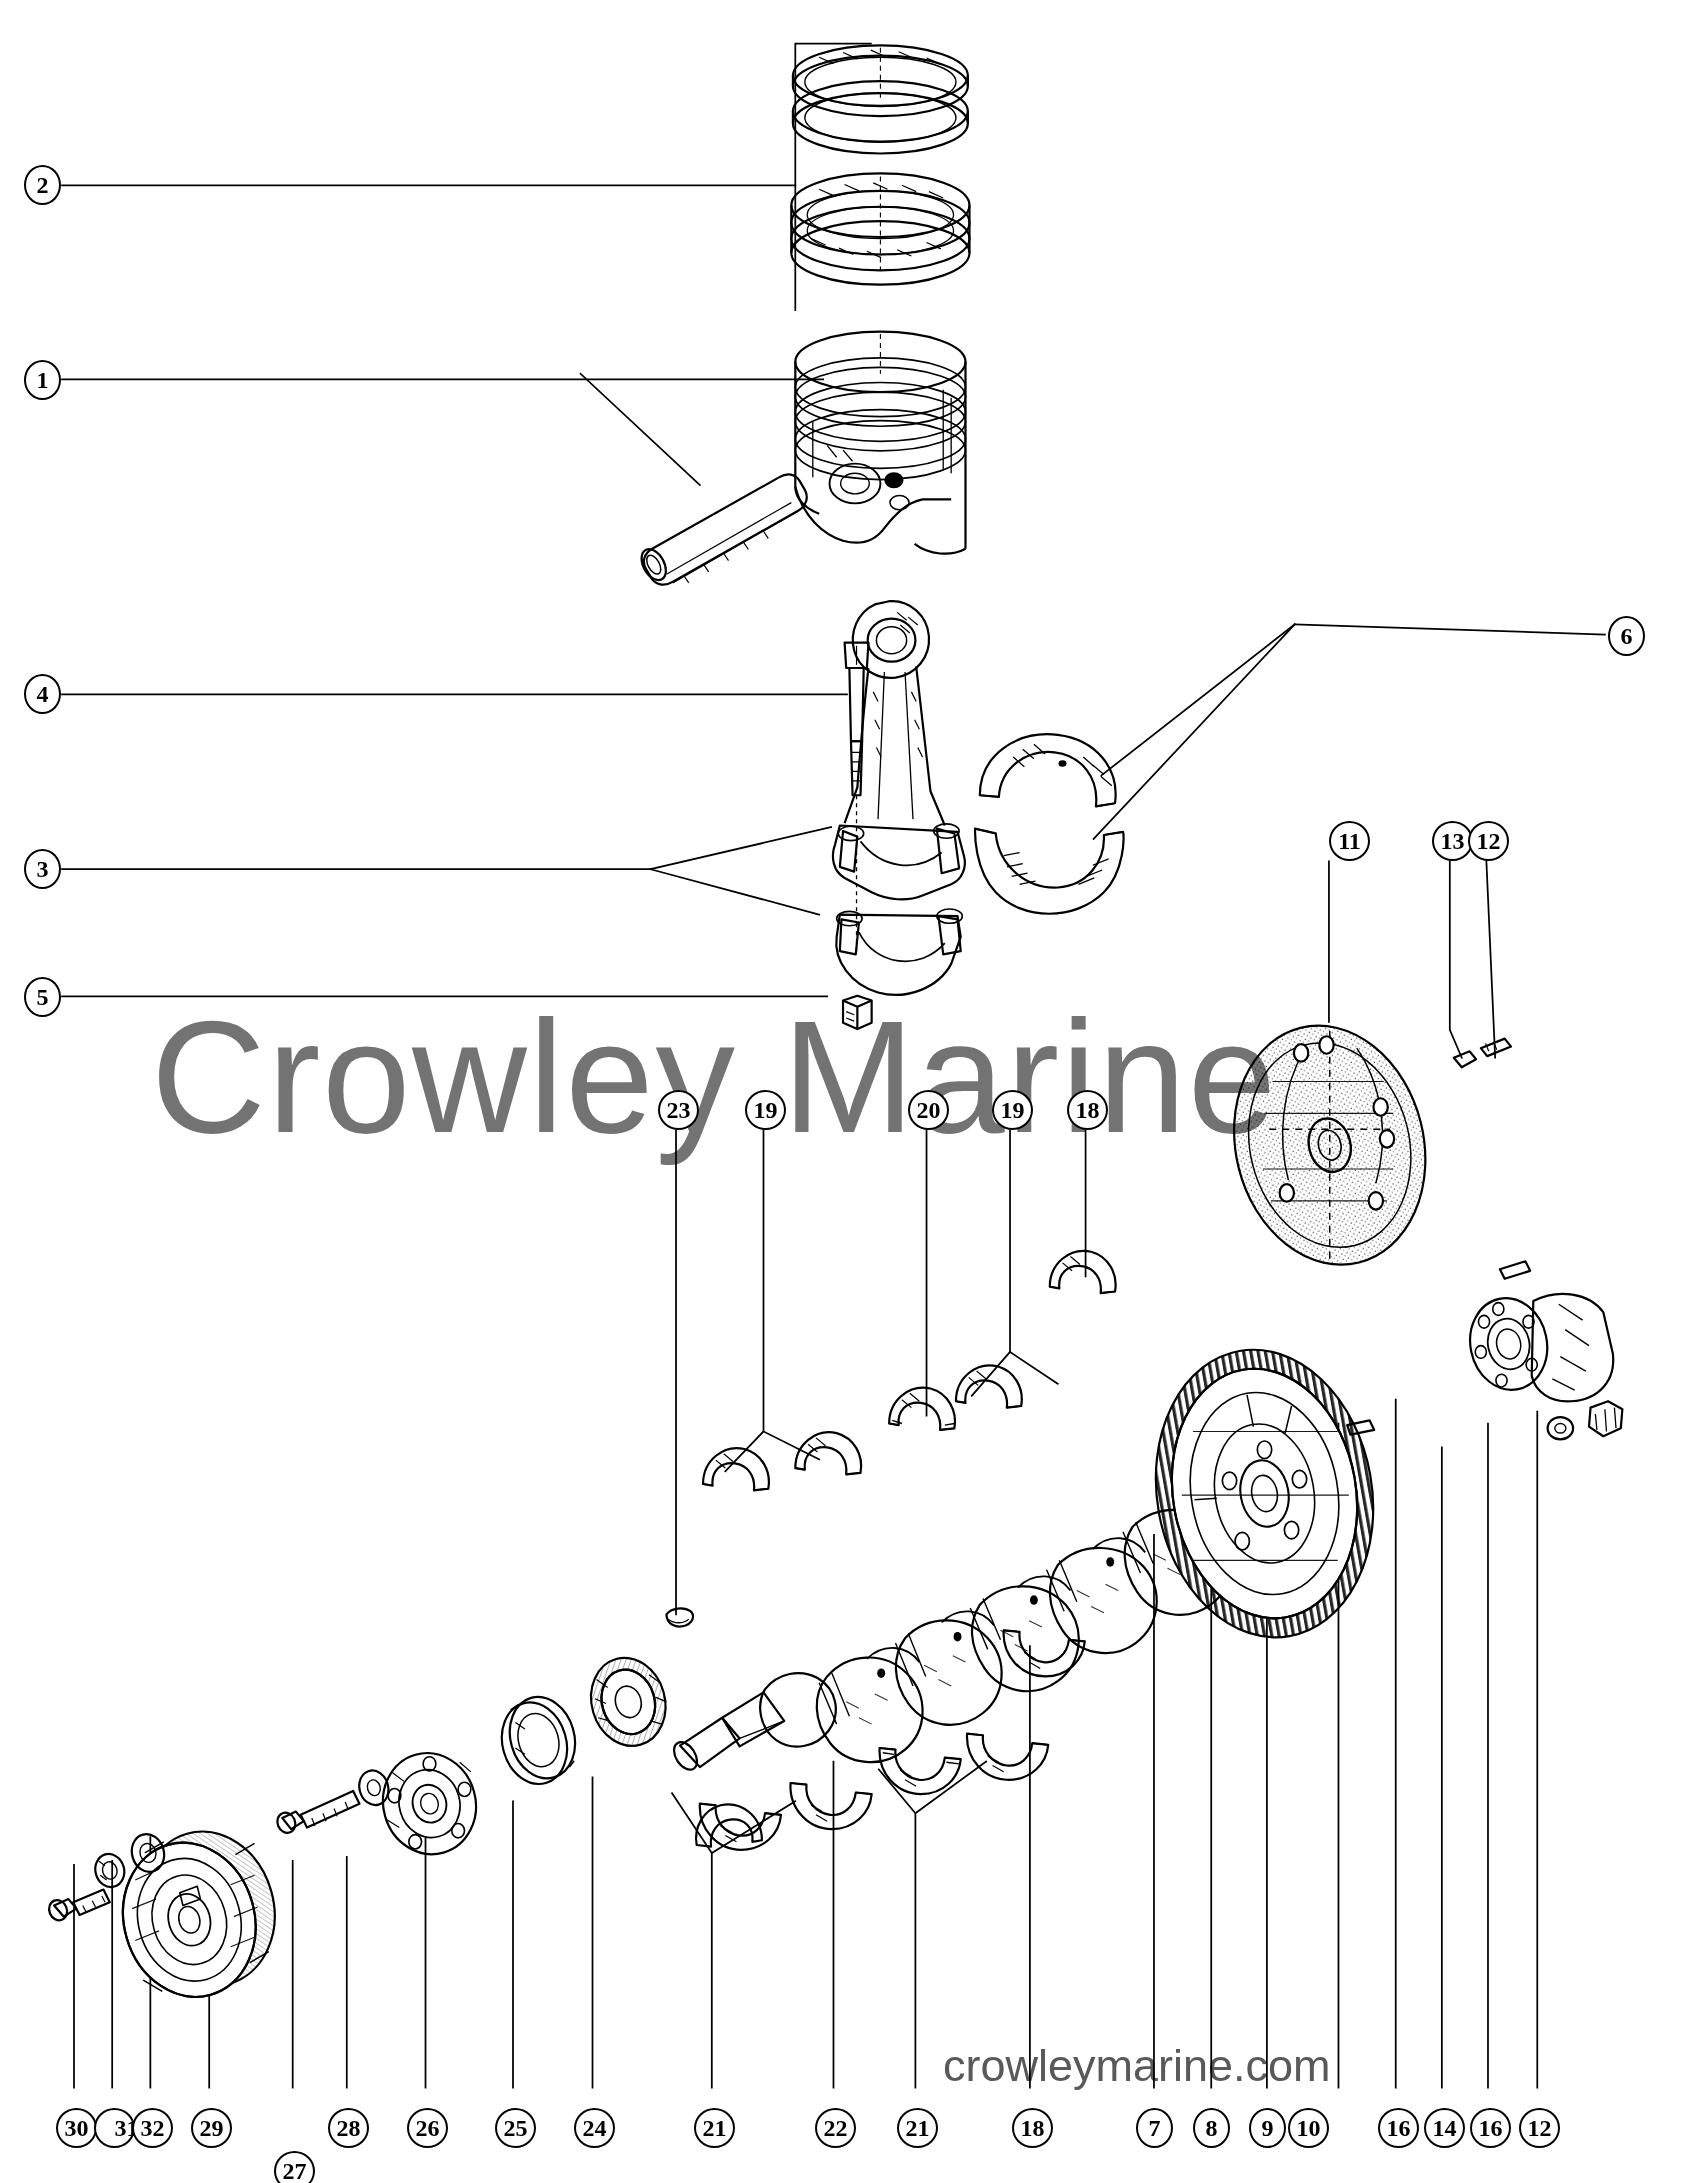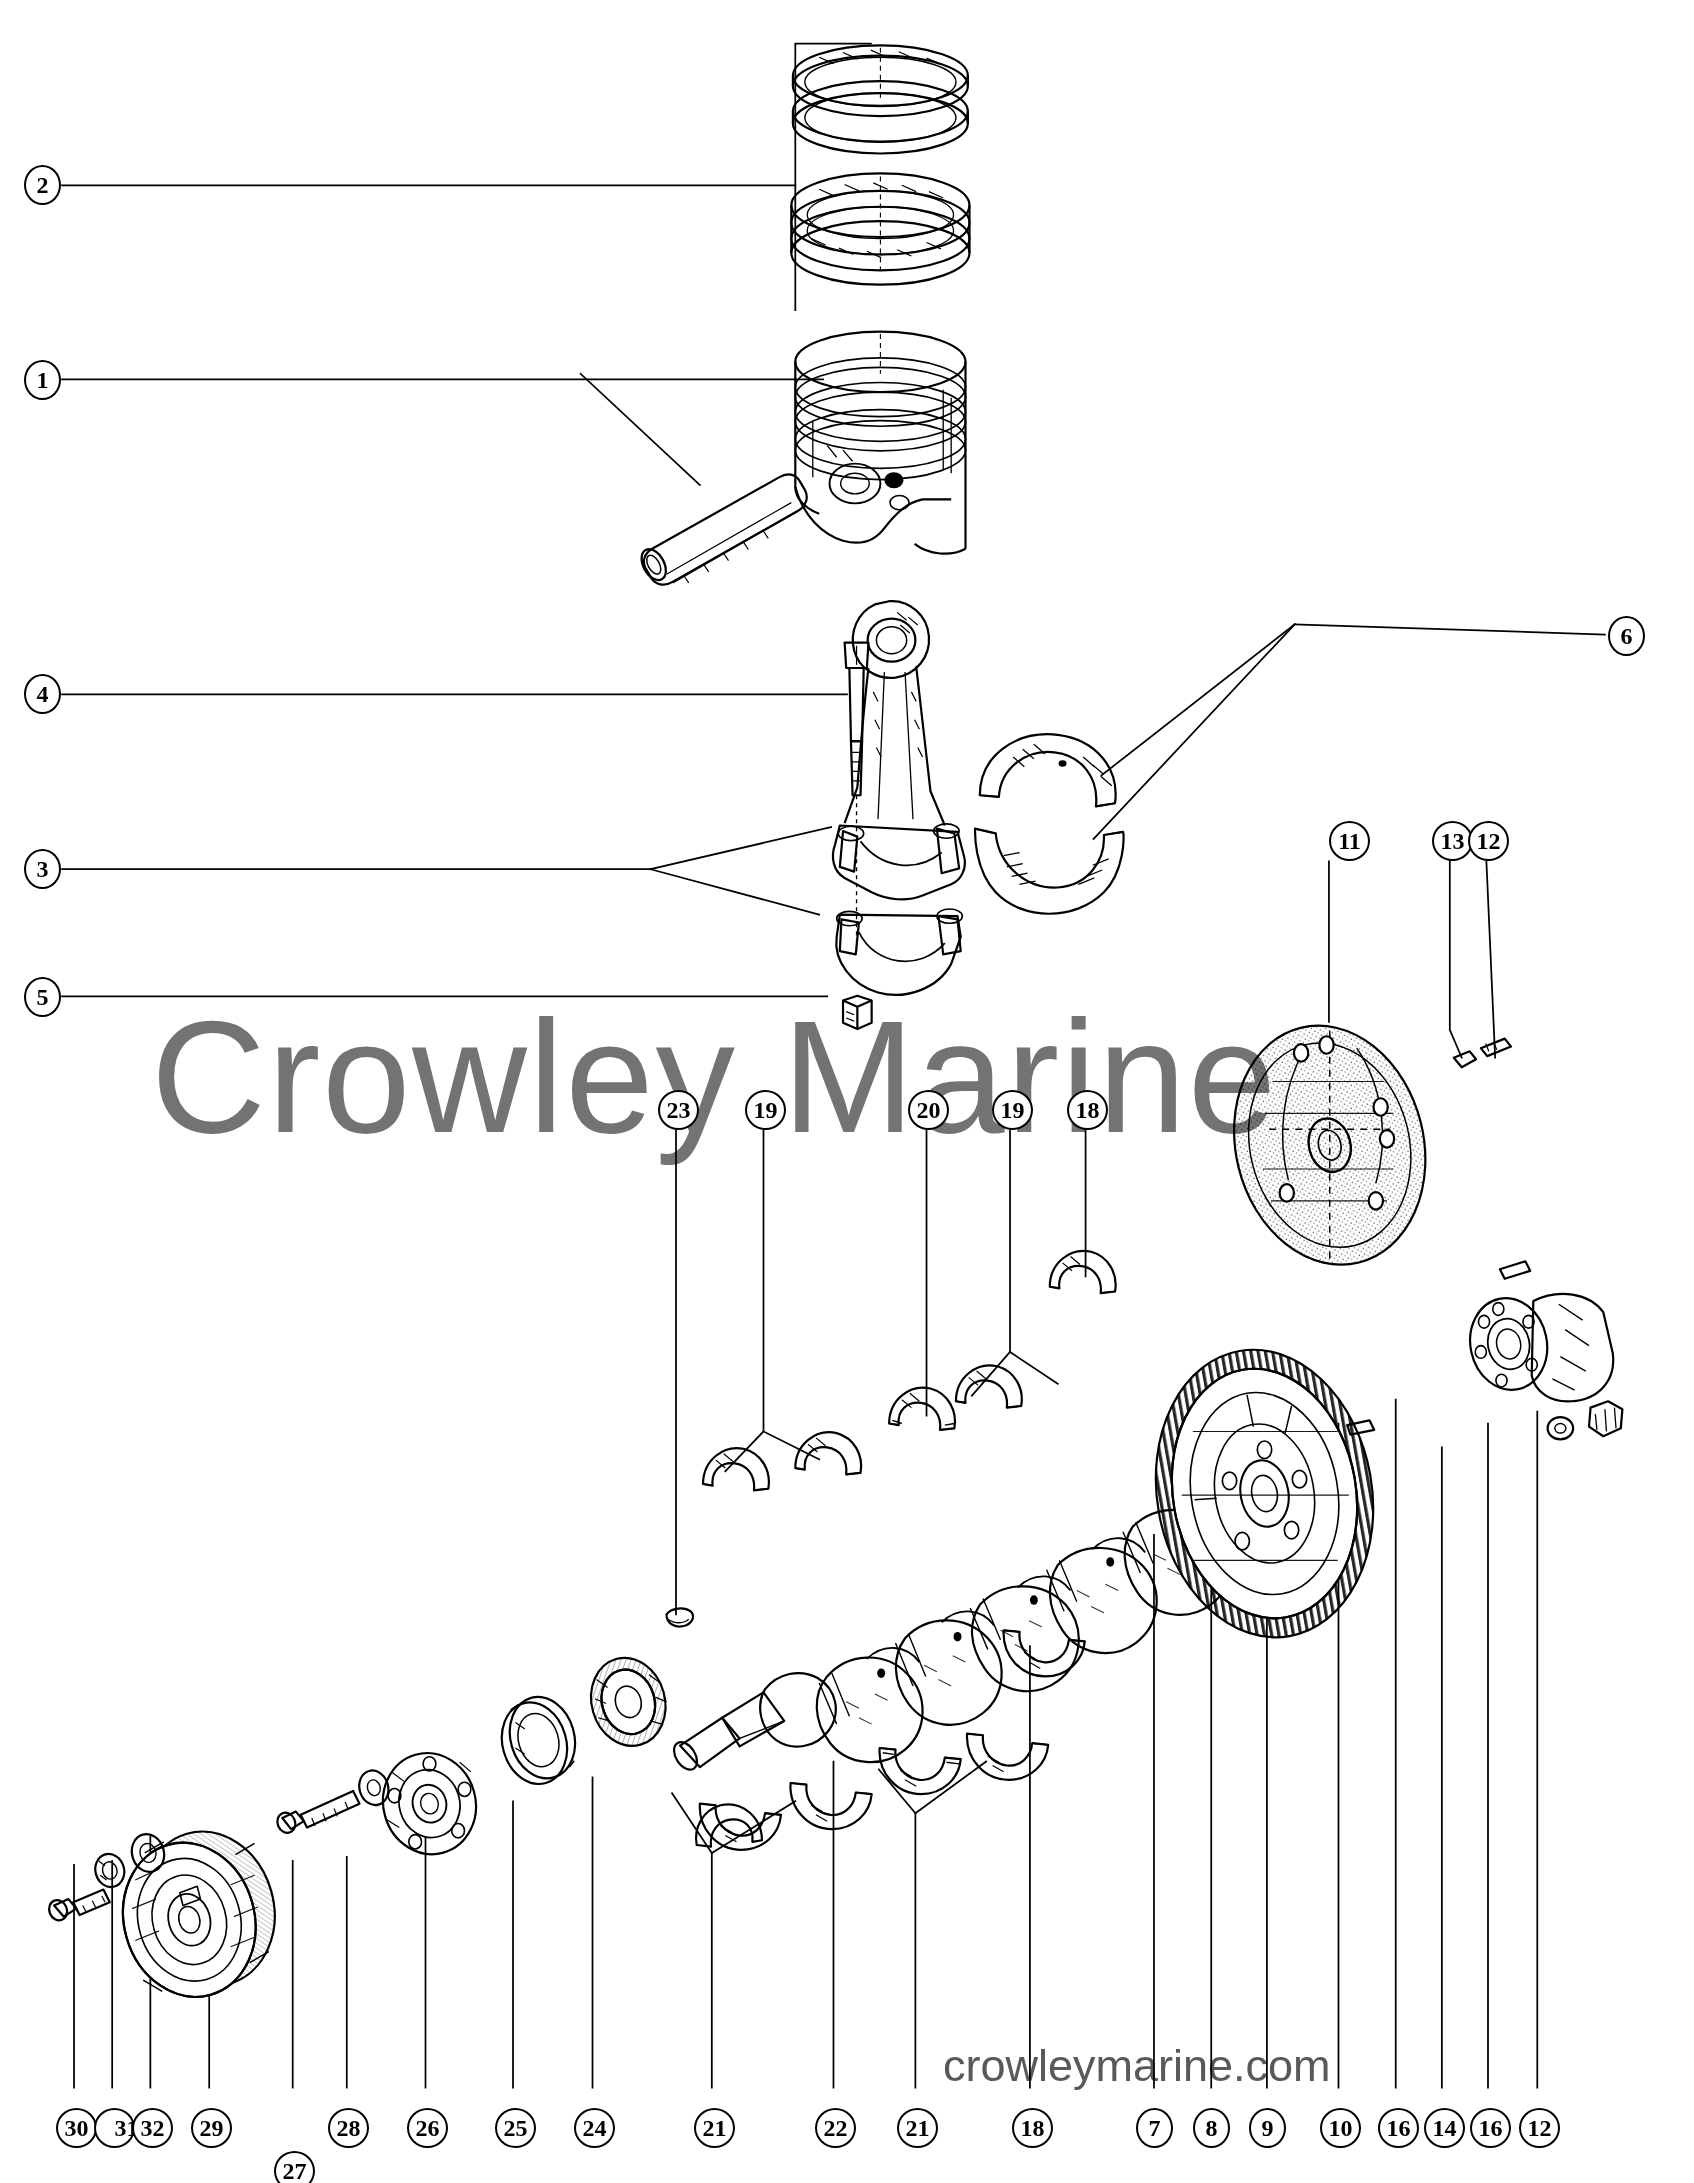--- a/index.html
+++ b/index.html
@@ -650,21 +650,21 @@
   <div class="callout w2" style="left:407px; top:2108px;">26</div>
   <div class="callout w2" style="left:495px; top:2108px;">25</div>
   <div class="callout w2" style="left:574px; top:2108px;">24</div>
   <div class="callout w2" style="left:694px; top:2108px;">21</div>
   <div class="callout w2" style="left:815px;top:2108px;">22</div>
   <div class="callout w2" style="left:897px;top:2108px;">21</div>
   <div class="callout w2" style="left:1012px;top:2108px;">18</div>
   <div class="callout" style="left:1136px;top:2108px;">7</div>
   <div class="callout" style="left:1193px;top:2108px;">8</div>
   <div class="callout" style="left:1249px;top:2108px;">9</div>
-  <div class="callout w2" style="left:1320px;top:2108px;text-align:right;">10</div>
+  <div class="callout w2" style="left:1288px;top:2108px;text-align:right;">10</div>
   <div class="callout w2" style="left:1378px;top:2108px;">16</div>
   <div class="callout w2" style="left:1424px;top:2108px;">14</div>
   <div class="callout w2" style="left:1470px;top:2108px;">16</div>
   <div class="callout w2" style="left:1519px;top:2108px;">12</div>
 
   <div class="wm-bottom">crowleymarine.com</div>
 
 </div>
 
 

